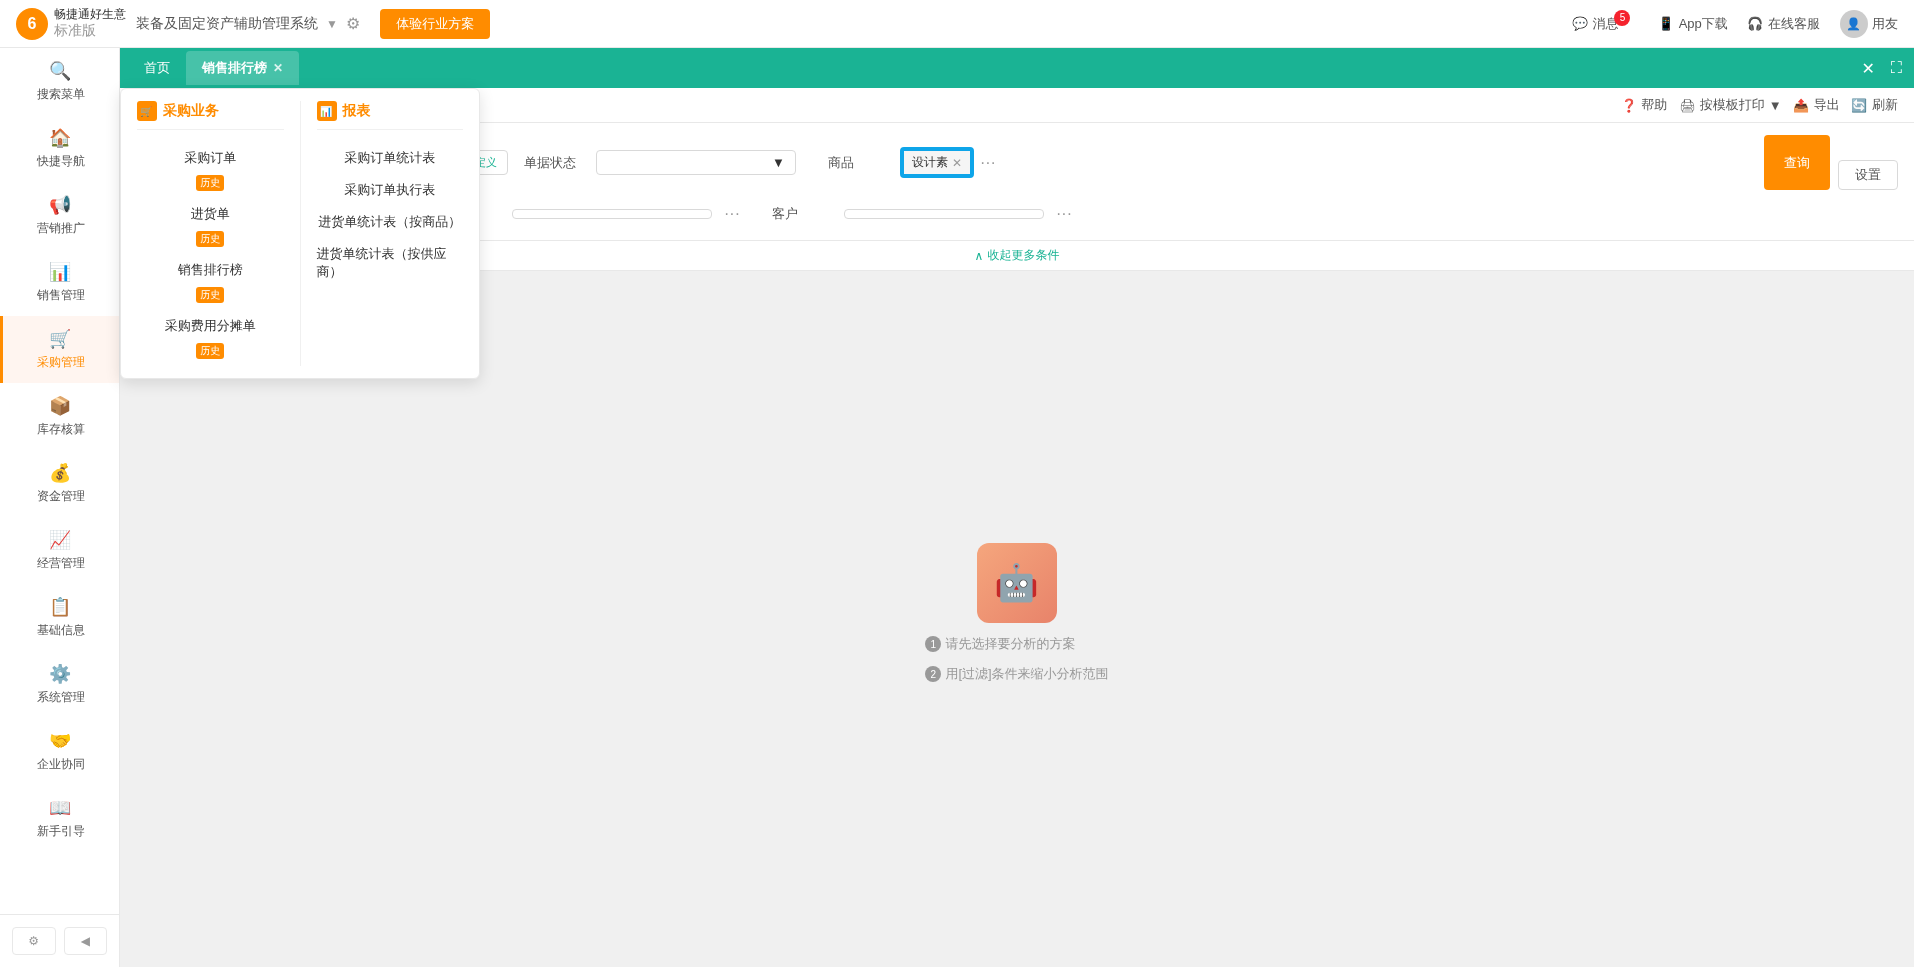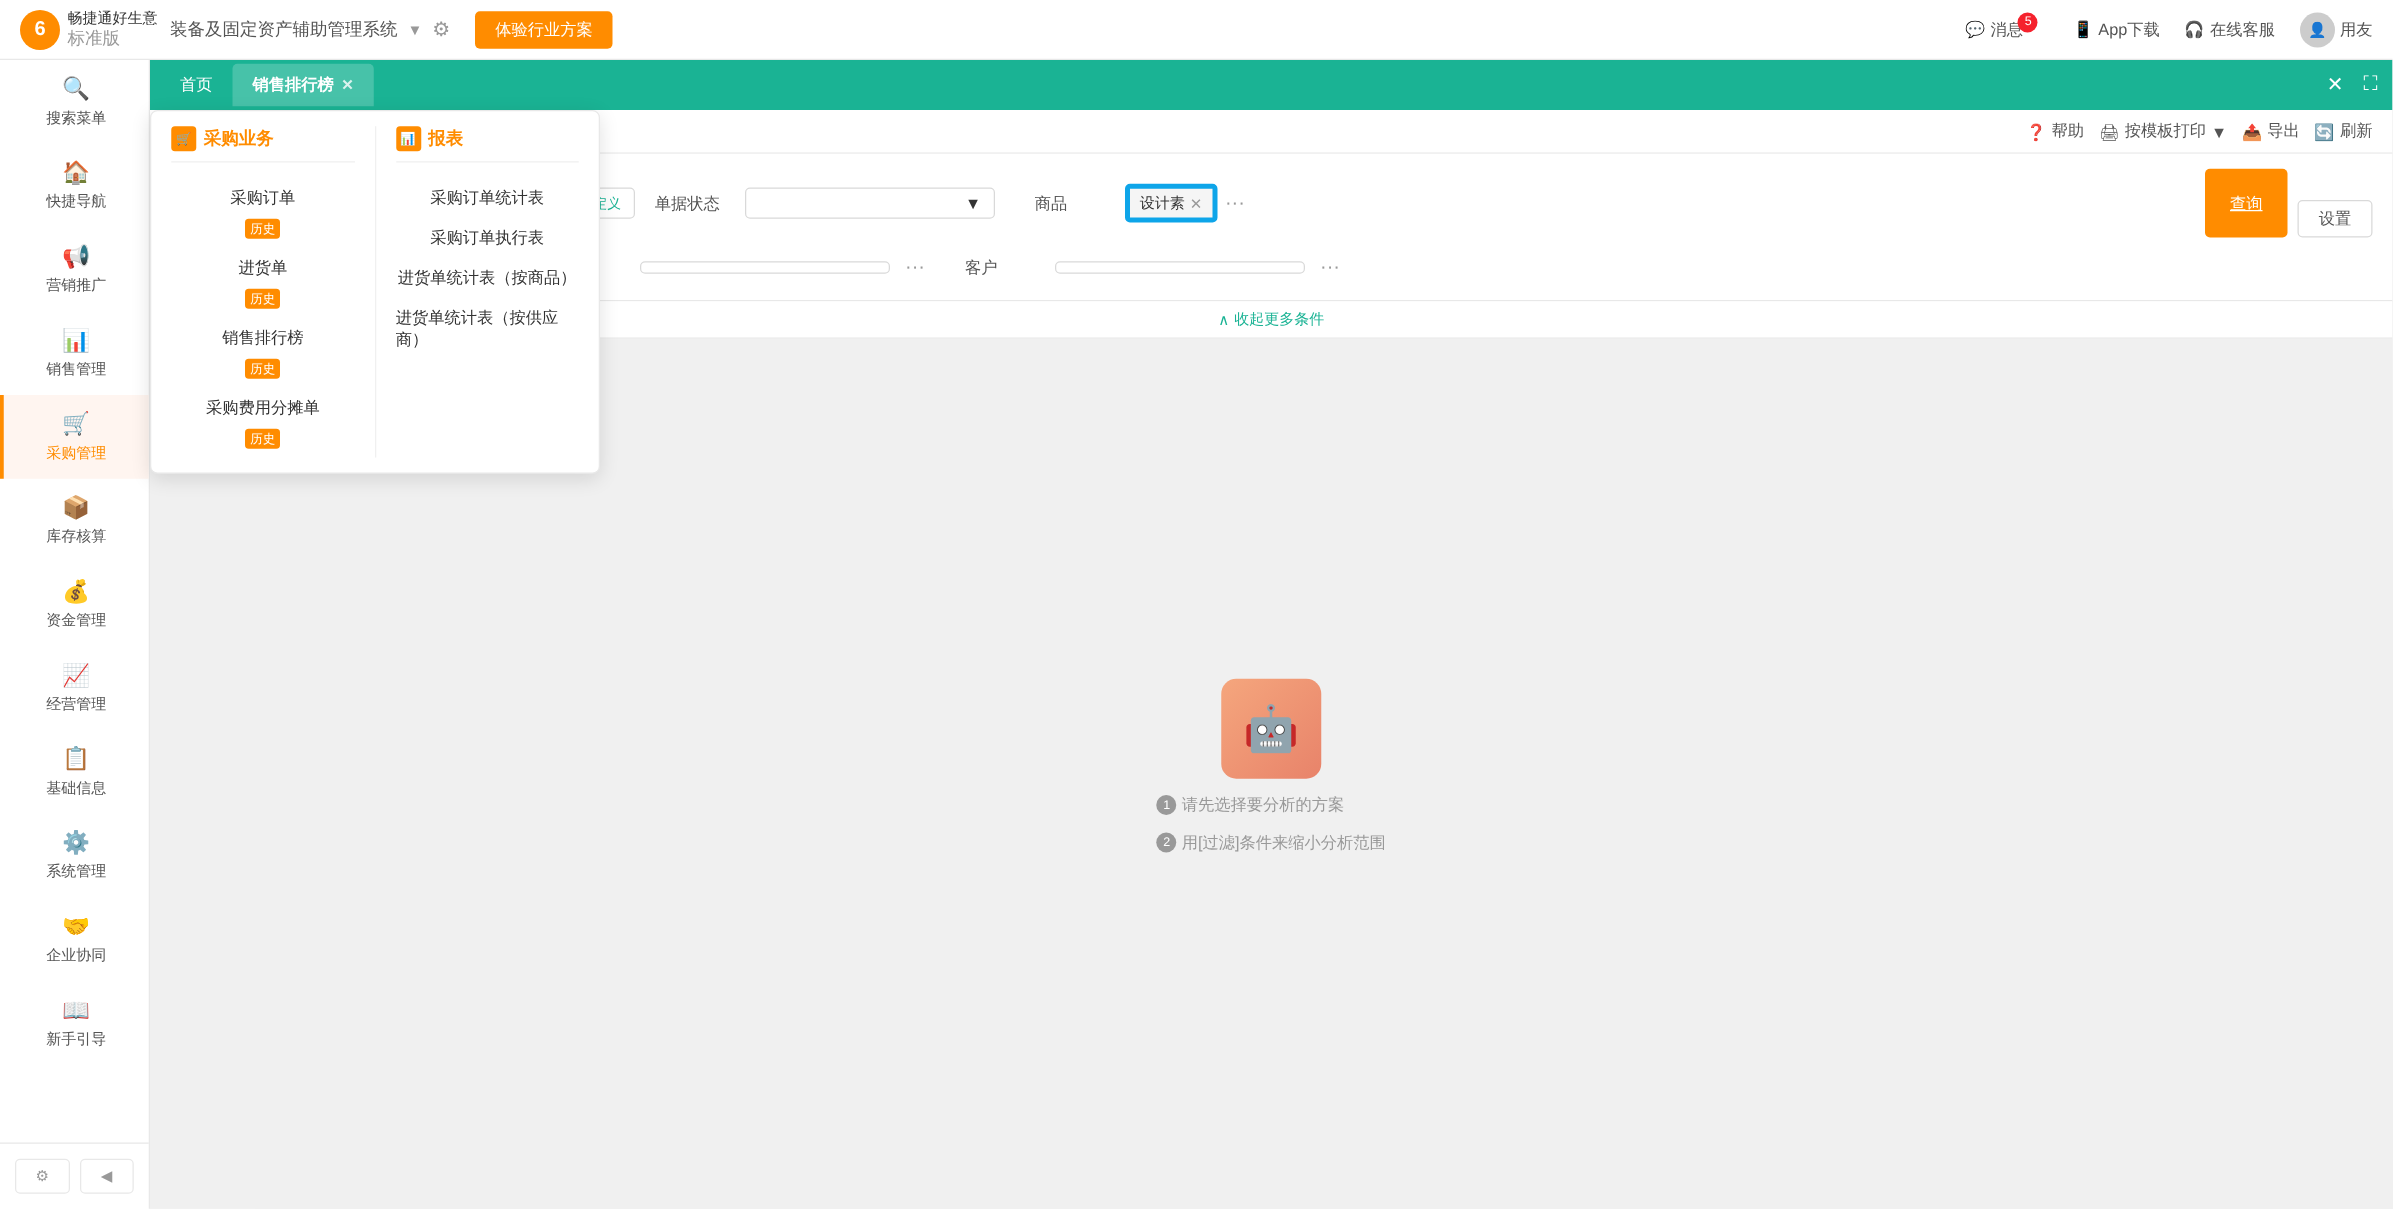--- a/index.html
+++ b/index.html
@@ -231,21 +231,20 @@
     .filter-tag .x { color: #999; cursor: pointer; }
     .filter-dots { color: #999; cursor: pointer; font-size: 16px; }
     .btn-query {
       background: #ff8c00;
       color: white;
       border: none;
       padding: 6px 20px;
       border-radius: 4px;
       cursor: pointer;
       font-size: 13px;
-      text-decoration: underline;
     }
     .btn-setting {
       border: 1px solid #d9d9d9;
       background: #fff;
       color: #555;
       padding: 5px 16px;
       border-radius: 4px;
       cursor: pointer;
       font-size: 13px;
       margin-top: 25px;

